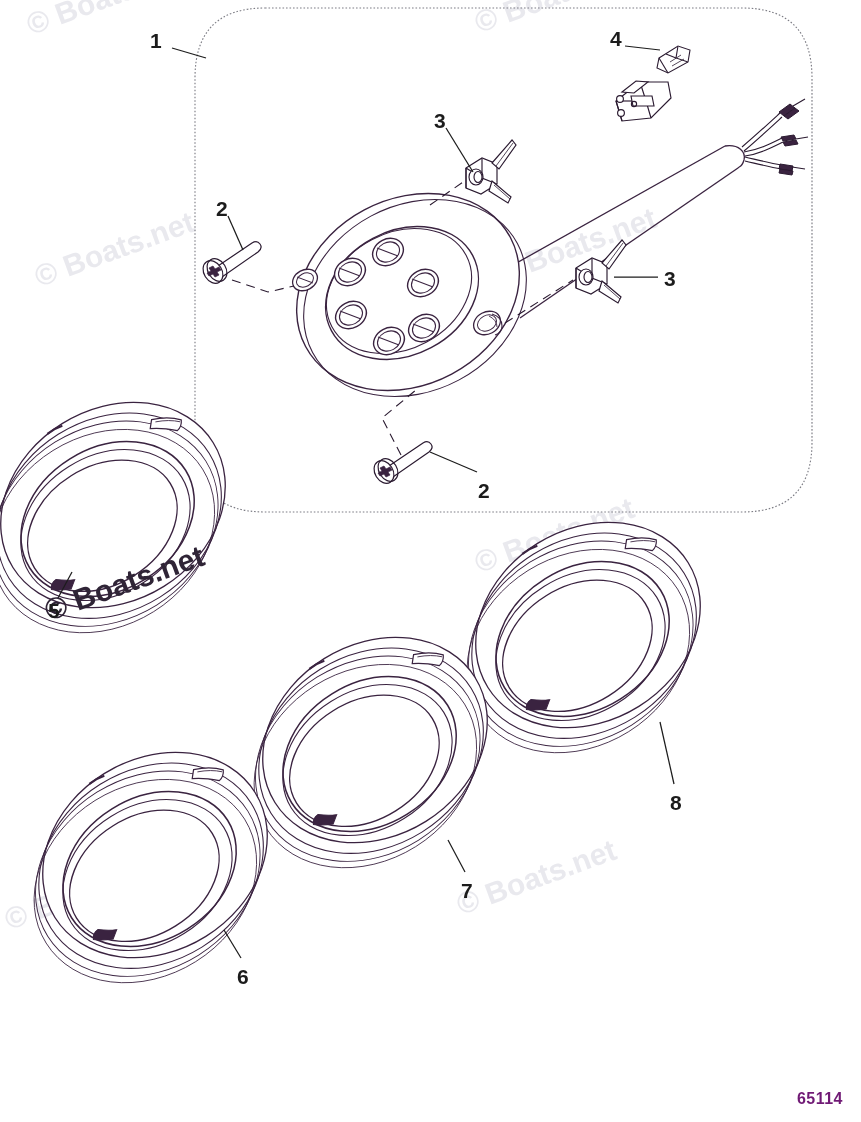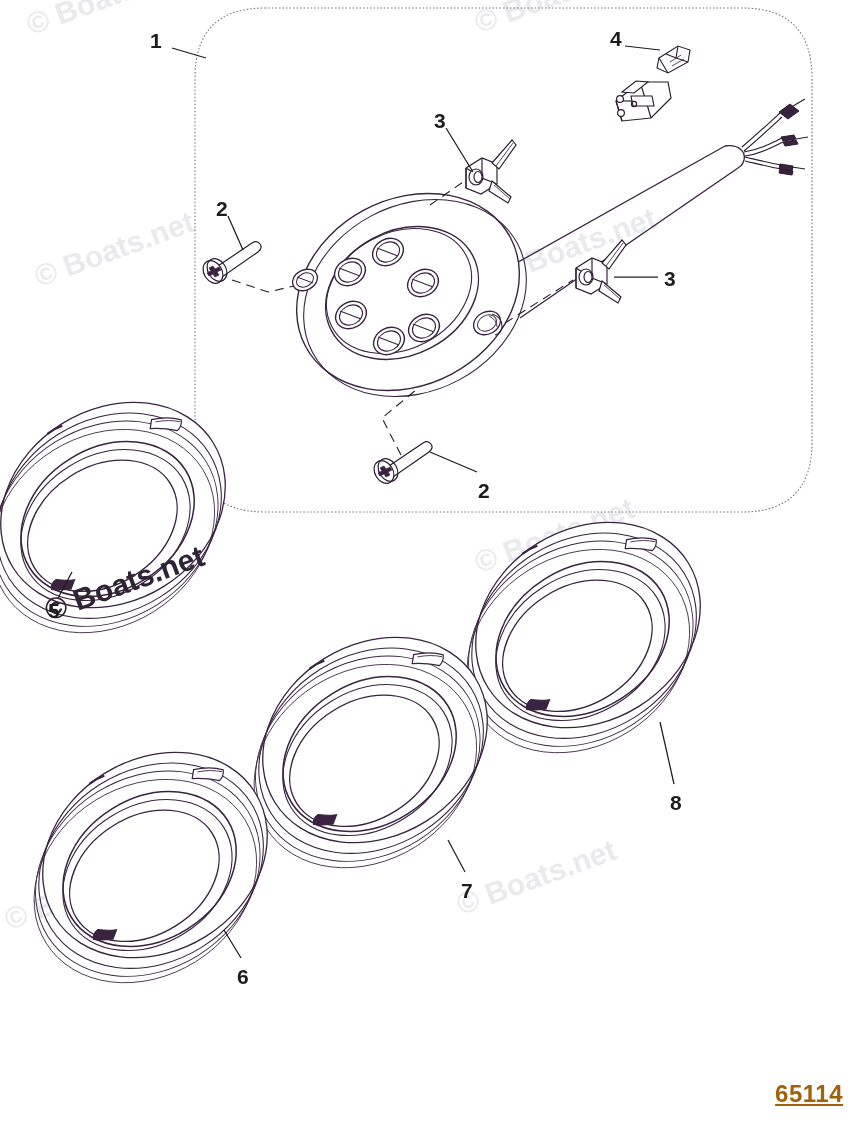--- a/index.html
+++ b/index.html
@@ -25,21 +25,21 @@
   .wm.dark{color:#2f2436;}
   .callout{
     position:absolute;
     font-family:"Liberation Sans","DejaVu Sans",sans-serif;
     font-size:21px;font-weight:700;color:#1c1c1c;
     line-height:1;white-space:nowrap;
   }
   #partno{
     position:absolute;right:18px;bottom:14px;
     font-family:"Liberation Sans","DejaVu Sans",sans-serif;
-    font-size:24px;font-weight:700;color:#a16207;letter-spacing:.5px;text-decoration:underline;
+    font-size:16px;font-weight:700;color:#701a75;letter-spacing:.5px;
   }
 </style>
 </head>
 <body>
 
 <div id="stage">
 
   <div class="wm-layer" id="wm-back">
       <div class="wm" style="left: 22px; top: 10px;">© Boats.net</div>
       <div class="wm" style="left: 470px; top: 8px;">© Boats.net</div>

